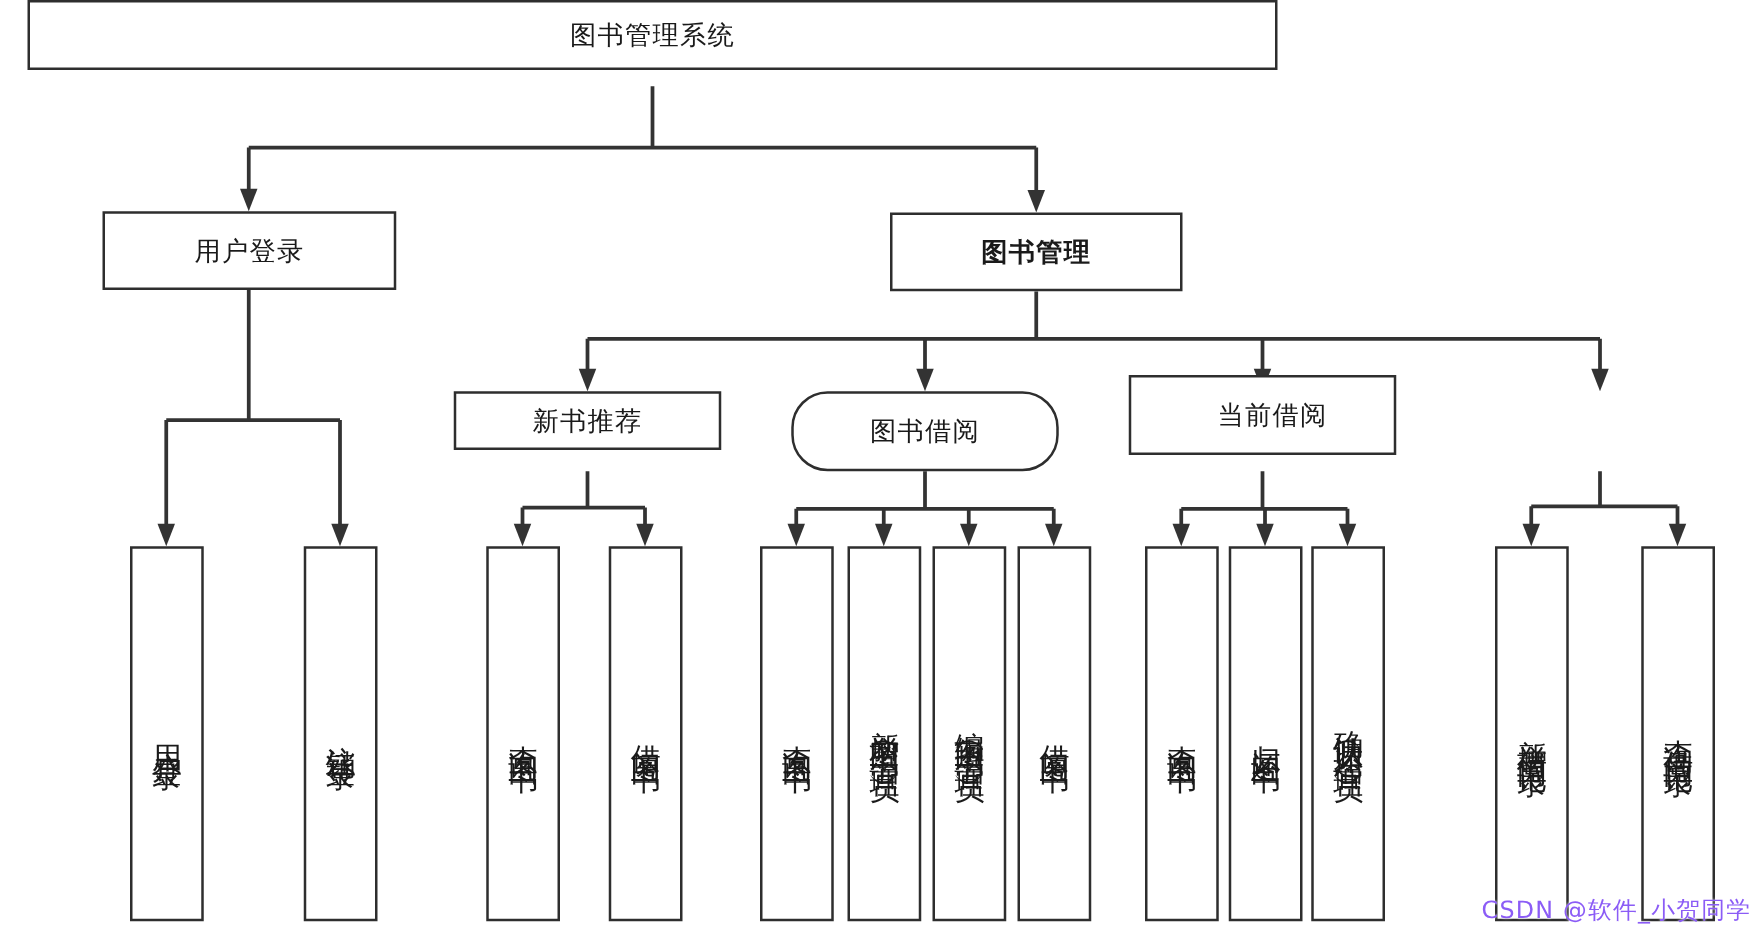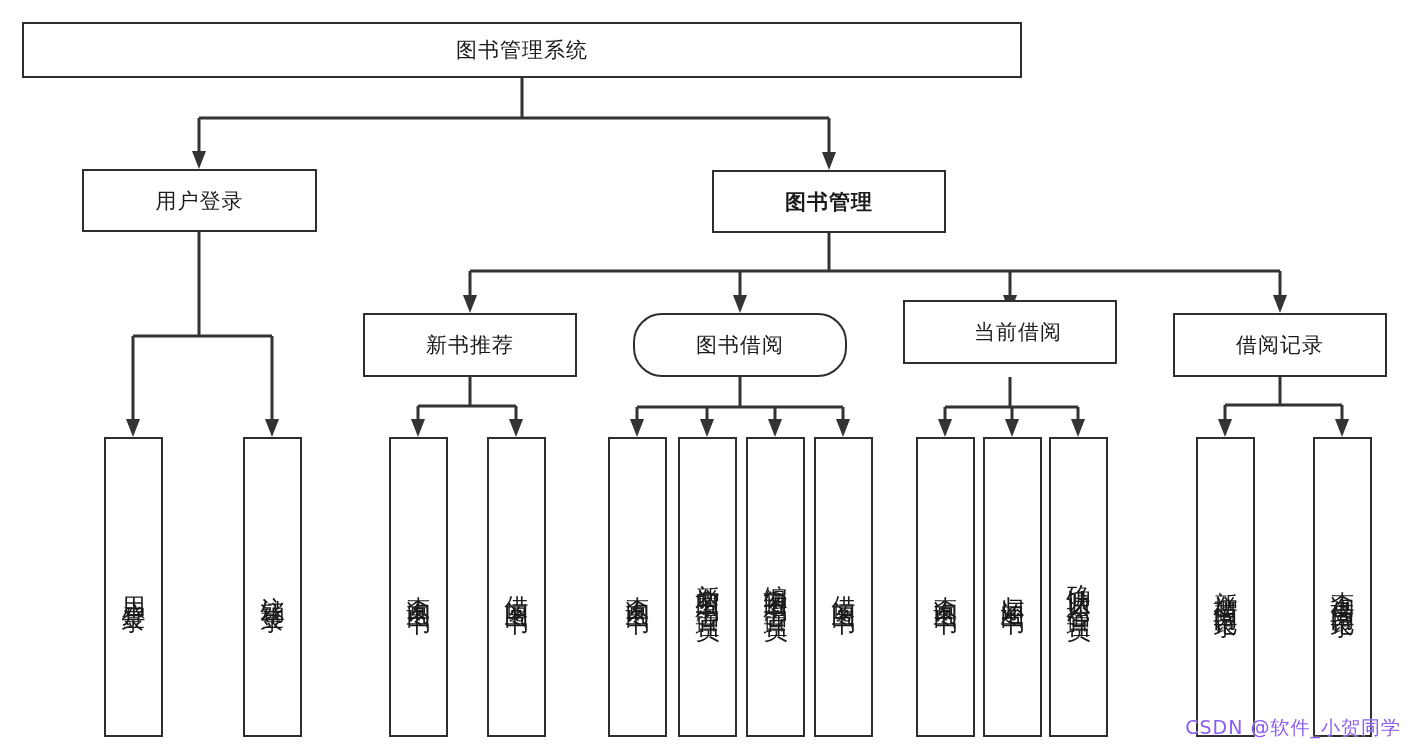--- a/index.html
+++ b/index.html
@@ -81,42 +81,39 @@
       <polygon points="768,419 782,419 775,437"></polygon>
       <polygon points="836,419 850,419 843,437"></polygon>
       <polygon points="938,419 952,419 945,437"></polygon>
       <polygon points="1005,419 1019,419 1012,437"></polygon>
       <polygon points="1071,419 1085,419 1078,437"></polygon>
       <polygon points="1218,419 1232,419 1225,437"></polygon>
       <polygon points="1335,419 1349,419 1342,437"></polygon>
     </g>
   </svg>
 
-  <div class="node hbox root-box" style="left:22px;top:22px;width:1000px;height:56px;">
+  <div class="node hbox root-box" style="left:22px;top:0;width:1000px;height:56px;">
     <span>图书管理系统</span>
   </div>
 
   <div class="node hbox" style="left:82px;top:169px;width:235px;height:63px;">
     <span>用户登录</span>
   </div>
   <div class="node hbox" style="left:712px;top:170px;width:234px;height:63px;font-weight:bold;">
     <span>图书管理</span>
   </div>
 
-  <div class="node hbox" style="left:363px;top:313px;width:214px;height:64px;">
+  <div class="node hbox" style="left:363px;top:313px;width:214px;height:47px;">
     <span>新书推荐</span>
   </div>
   <div class="node hbox" style="left:633px;top:313px;width:214px;height:64px;border-radius:29px;">
     <span>图书借阅</span>
   </div>
   <div class="node hbox" style="left:903px;top:300px;width:214px;height:64px;padding-left:16px;">
     <span>当前借阅</span>
-  </div>
-  <div class="node hbox" style="left:1173px;top:313px;width:214px;height:64px;">
-    <span>借阅记录</span>
   </div>
 
   <div class="node vbox" style="left:104px;">
     <span>用户登录</span>
   </div>
   <div class="node vbox" style="left:243px;">
     <span>注销登录</span>
   </div>
 
   <div class="node vbox" style="left:389px;">

